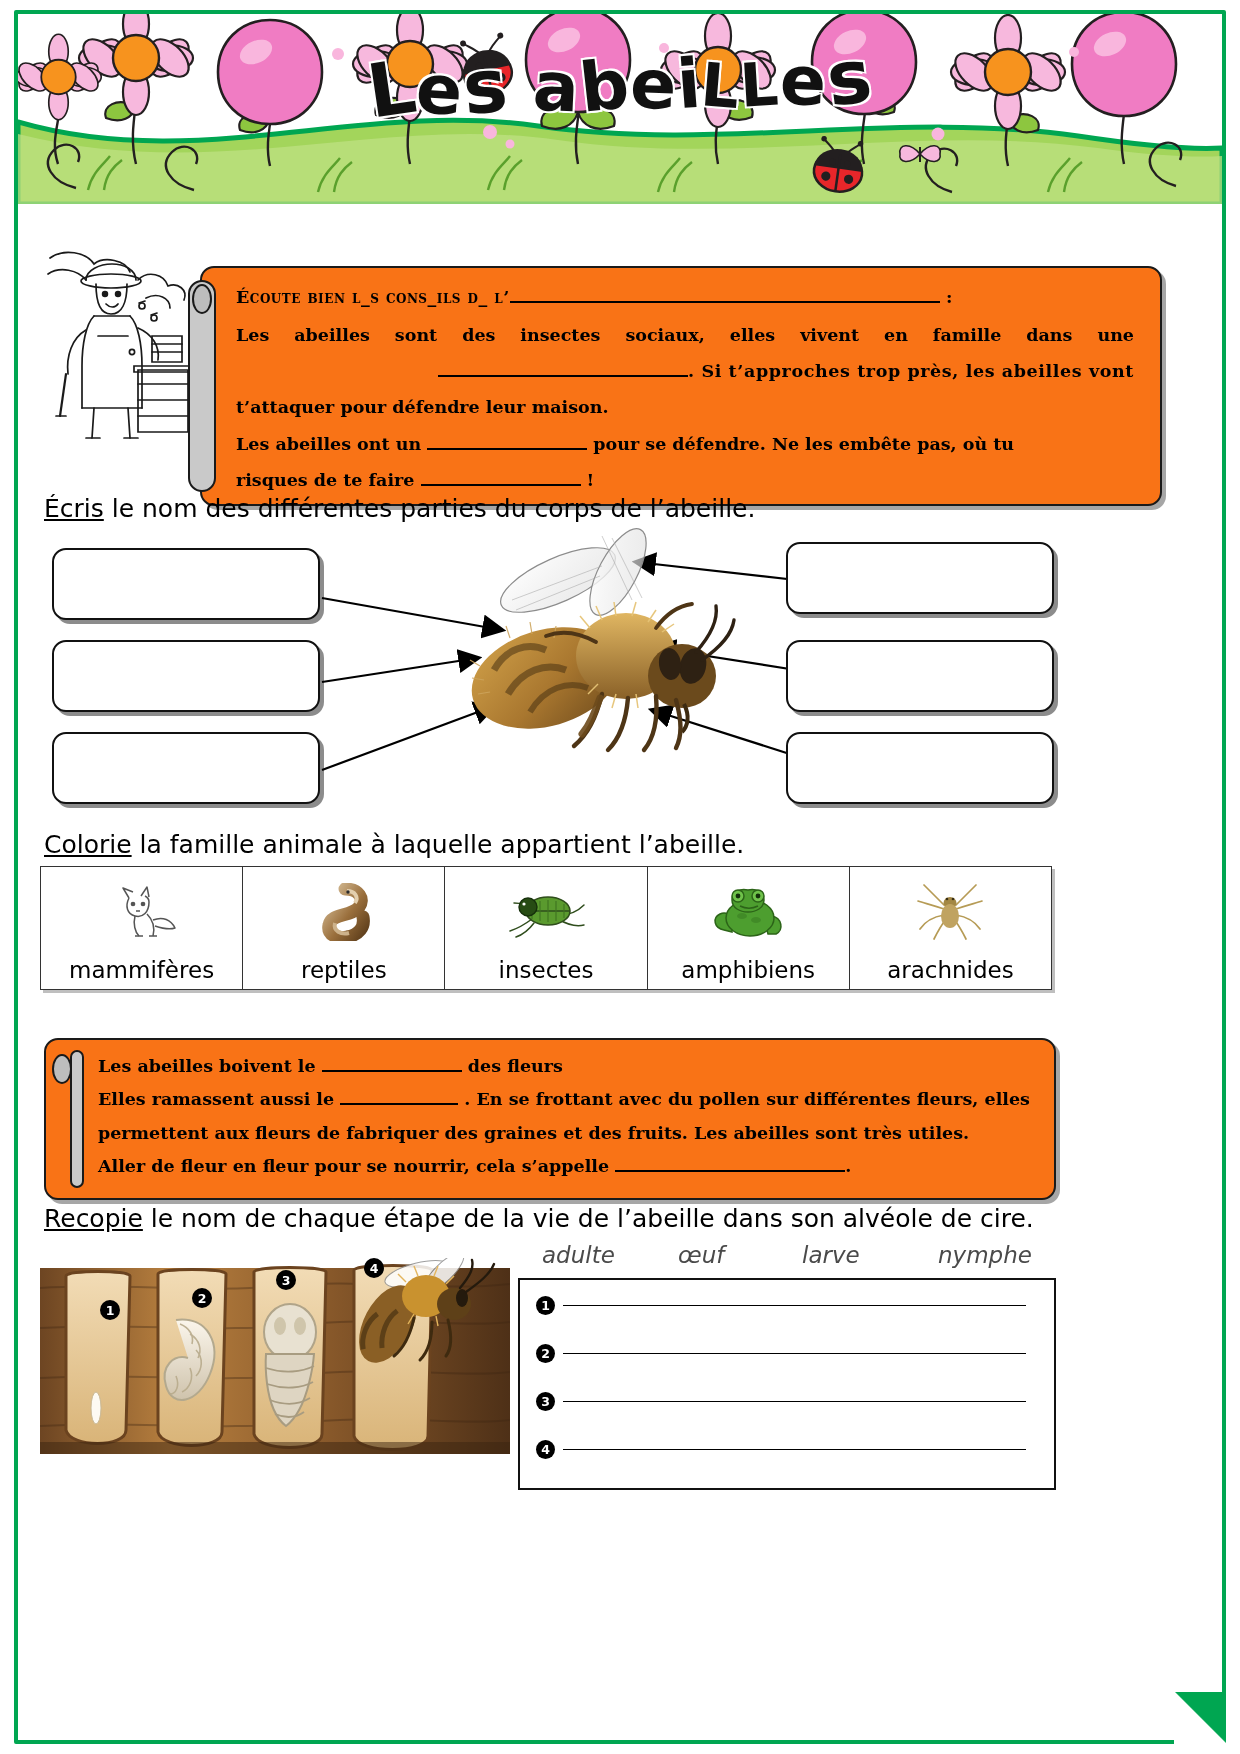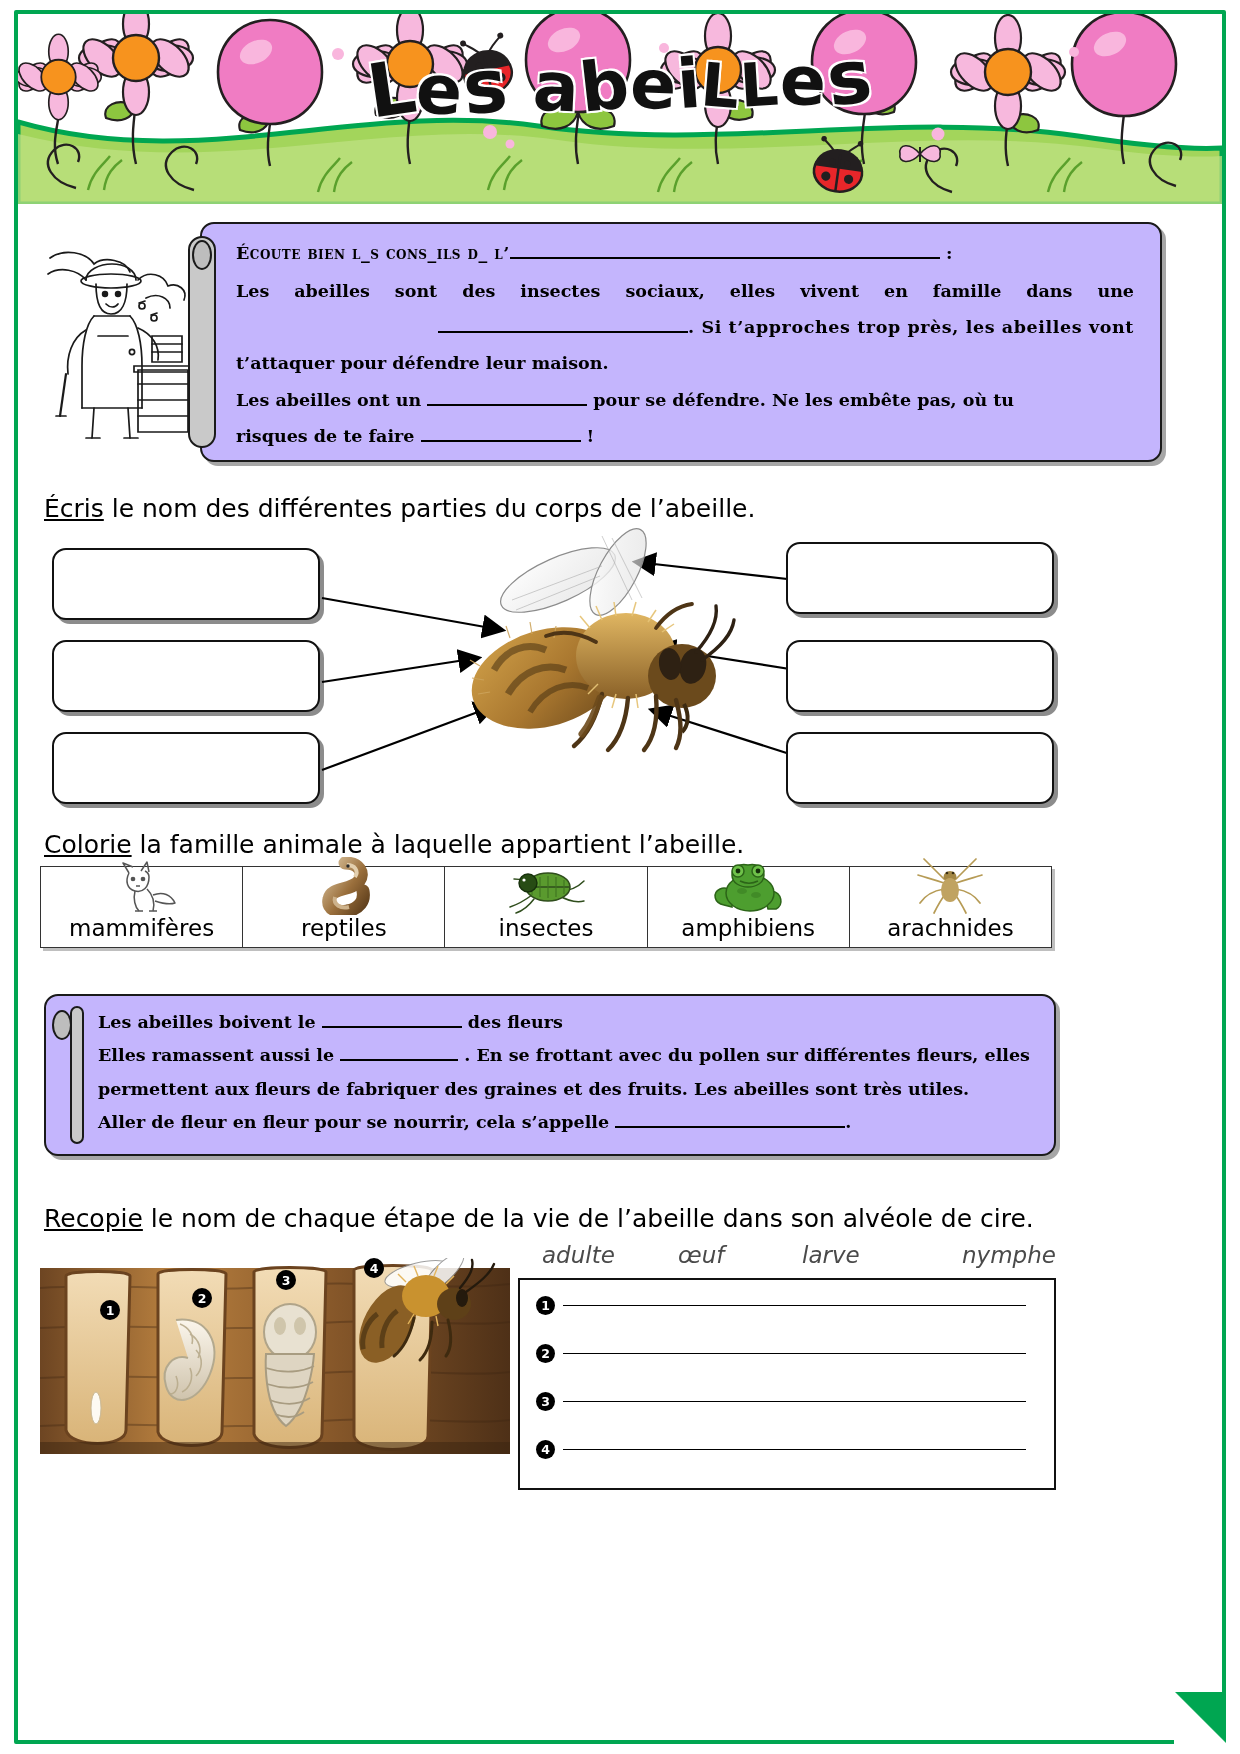--- a/index.html
+++ b/index.html
@@ -34,24 +34,25 @@
     font-size:68px; font-weight:700; letter-spacing:1px;
     color:#111; z-index:6;
     transform:rotate(-1.4deg);
     text-shadow: 2px 2px 0 #ffffff, -2px 2px 0 #ffffff, 2px -2px 0 #ffffff, -2px -2px 0 #ffffff;
   }
   .title .c{ display:inline-block; }
 
   
   .scroll{
     position:absolute;
-    background:#c4b5fd;
+    background:#f97316;
     border:2px solid #1a1a1a;
     border-radius:14px;
     box-shadow:4px 4px 0 rgba(0,0,0,0.35);
+    margin-top:44px;
   }
   .scroll .spindle{
     position:absolute; left:-14px; top:12px; width:28px; bottom:12px;
     background:#c9c9c9; border:2px solid #1a1a1a; border-radius:14px;
   }
   .scroll .curl{
     position:absolute; width:20px; height:30px; border:2px solid #1a1a1a;
     border-radius:50%; background:#bdbdbd;
   }
   .scroll-text{
@@ -447,21 +448,21 @@
 <div class="labelbox" style="left:52px; top:732px; width:268px; height:72px;"></div>
 
 <div class="labelbox" style="left:786px; top:542px; width:268px; height:72px;"></div>
 <div class="labelbox" style="left:786px; top:640px; width:268px; height:72px;"></div>
 <div class="labelbox" style="left:786px; top:732px; width:268px; height:72px;"></div>
 
 <div class="instruction" style="left:44px; top:830px;">
   <u>Colorie</u><span> la famille animale à laquelle appartient l’abeille.</span>
 </div>
 
-<div class="animal-table" style="left:40px; top:866px; width:1012px; height:82px;">
+<div class="animal-table" style="left:40px; top:866px; width:1012px; height:124px;">
 
   <div class="animal-cell">
     <div class="animal-art">
       <svg width="74" height="56" viewBox="0 0 74 56">
         <g stroke="#555" stroke-width="1.5" fill="none" stroke-linejoin="round">
           <path d="M24,14 L18,4 L28,8"></path>
             <path d="M36,12 L42,3 L44,13"></path>
           <path d="M24,14 C20,22 22,30 30,32 C38,34 44,28 44,18 C44,15 42,13 40,12"></path>
           <circle cx="28" cy="20" r="1.6" fill="#555"></circle>
             <circle cx="38" cy="20" r="1.6" fill="#555"></circle>
@@ -689,21 +690,21 @@
 </svg>
 
 <div class="stage-num" style="left:100px; top:1300px;">1</div>
 <div class="stage-num" style="left:192px; top:1288px;">2</div>
 <div class="stage-num" style="left:276px; top:1270px;">3</div>
 <div class="stage-num" style="left:364px; top:1258px;">4</div>
 
 <div class="wordbank" style="left:542px; top:1242px;">adulte</div>
 <div class="wordbank" style="left:678px; top:1242px;">œuf</div>
 <div class="wordbank" style="left:802px; top:1242px;">larve</div>
-<div class="wordbank" style="left:938px; top:1242px;margin-left:24px;">nymphe</div>
+<div class="wordbank" style="left:938px; top:1242px;">nymphe</div>
 
 <div class="answerbox" style="left:518px; top:1278px; width:538px; height:212px;">
 
   <div class="answer-line" style="left:16px; top:16px; width:490px;">
     <span class="bullet-num">1</span>
     <span class="rule" style="flex:1;"></span>
   </div>
   <div class="answer-line" style="left:16px; top:64px; width:490px;">
     <span class="bullet-num">2</span>
     <span class="rule" style="flex:1;"></span>

